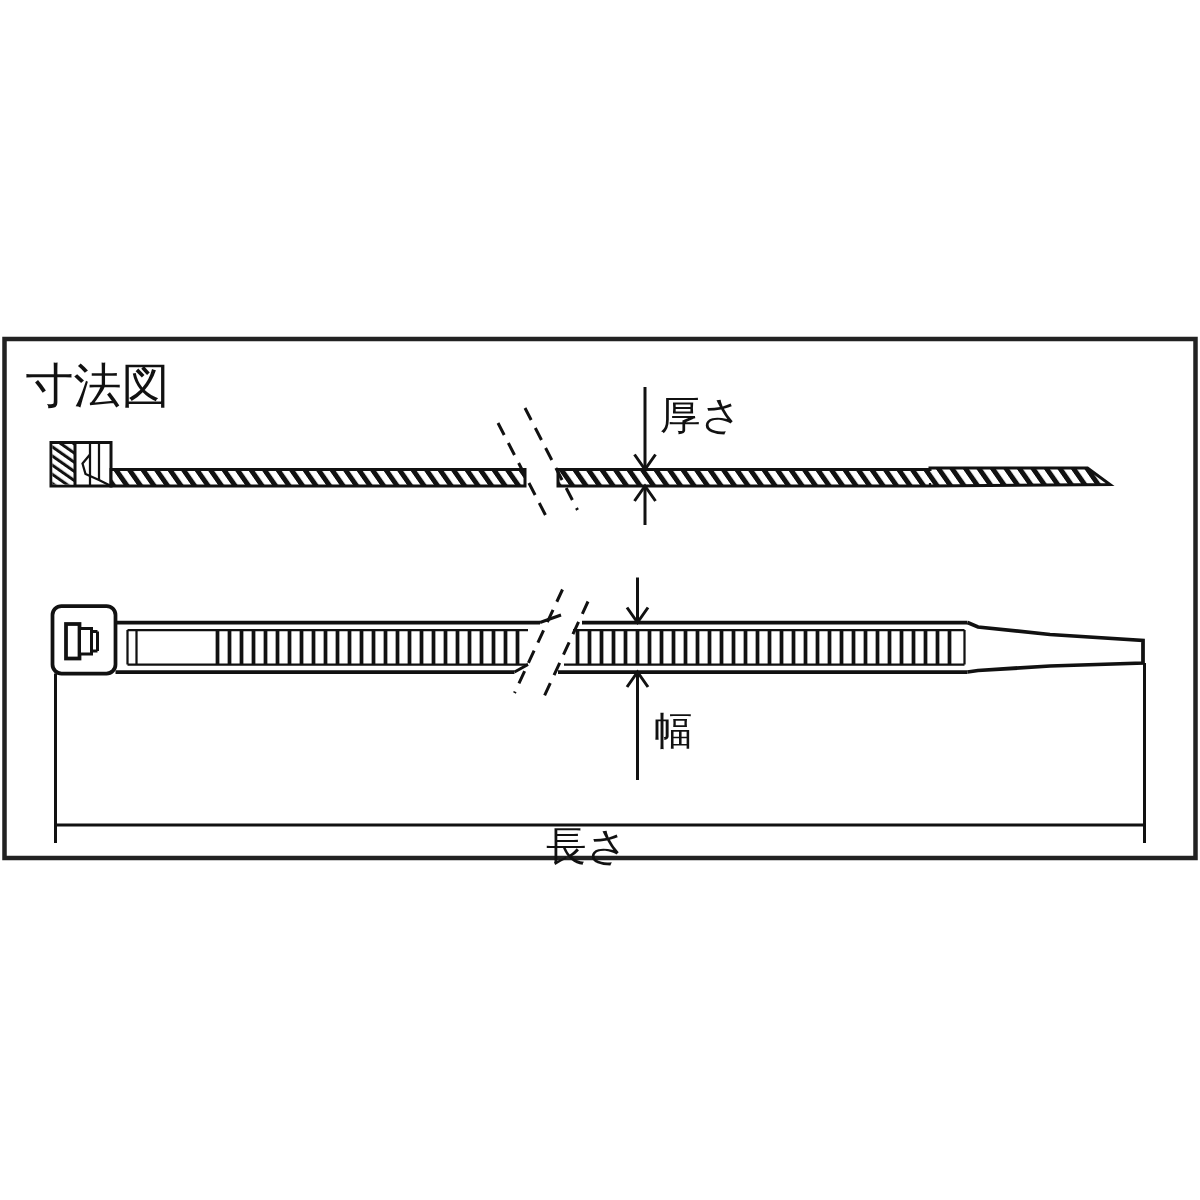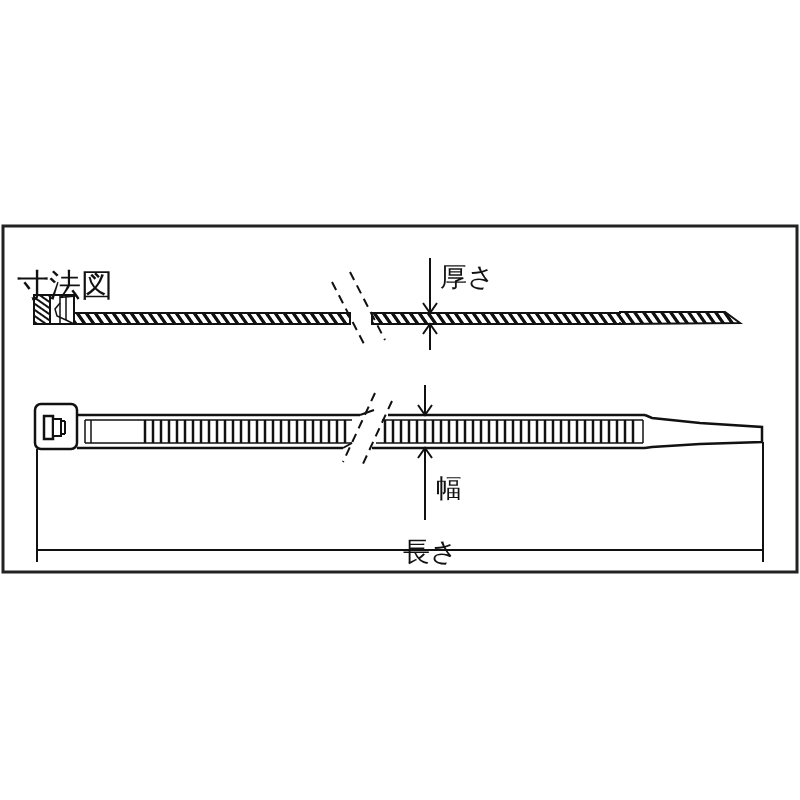--- a/index.html
+++ b/index.html
@@ -21,24 +21,24 @@
       width: 800px;
       height: 800px;
     }
     .label {
       position: absolute;
       color: #111111;
       font-family: "DejaVu Sans", "Liberation Sans", sans-serif;
       white-space: nowrap;
       line-height: 1;
     }
-    #title-label { left: 17px; top: 241px; font-size: 32px; margin-top: 28px; }
+    #title-label { left: 17px; top: 241px; font-size: 32px; }
     #thickness-label { left: 440px; top: 264px; font-size: 27px; font-family: Liberation Serif, serif; }
     #width-label { left: 436px; top: 475px; font-size: 26px; }
-    #length-label { left: 364px; top: 538px; font-size: 27px; margin-left: 39px; }
+    #length-label { left: 364px; top: 551px; font-size: 27px; }
   </style>
 </head>
 <body>
 
 <svg id="drawing" viewBox="0 0 800 800" xmlns="http://www.w3.org/2000/svg">
   <defs>
     <pattern id="hatch" patternUnits="userSpaceOnUse" width="9" height="12" patternTransform="skewX(35)">
       <rect width="9" height="12" fill="#ffffff"></rect>
       <rect x="0" y="0" width="4" height="12" fill="#111111"></rect>
     </pattern>

